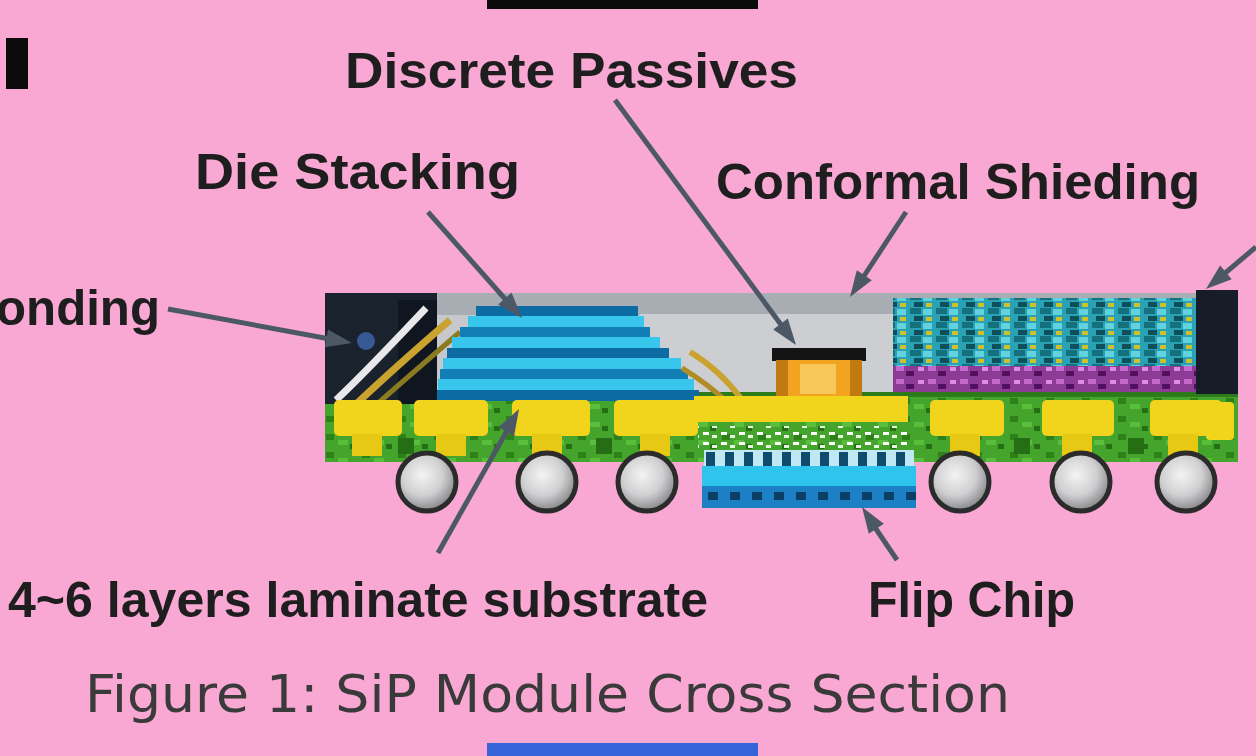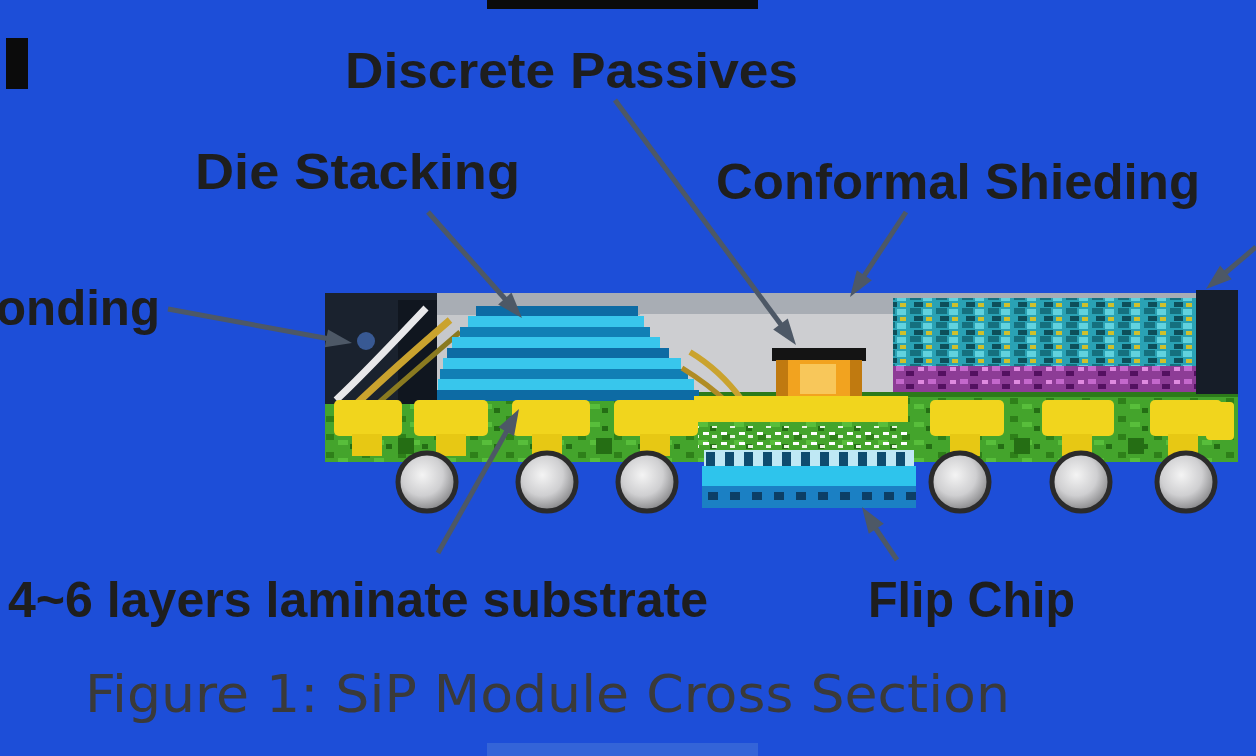--- a/index.html
+++ b/index.html
@@ -1,16 +1,16 @@
 <!DOCTYPE html>
 <html><head>
 <meta charset="utf-8">
 <style>
   html,body{margin:0;padding:0;background:#ffffff;}
-  #stage{position:relative;width:1256px;height:756px;background:#1d4ed8;overflow:hidden;
+  #stage{position:relative;width:1256px;height:756px;background:#f9a8d4;overflow:hidden;
          font-family:"Liberation Sans",sans-serif;}
   svg{display:block;}
   .lbl{font-family:"Liberation Sans",sans-serif;font-weight:700;font-size:50px;fill:#1e1e1e;}
   .cap{font-family:"DejaVu Sans",sans-serif;font-weight:400;font-size:51px;fill:#3a3a3a;}
   .arrowline{stroke:#4d5866;stroke-width:5;fill:none;}
   .arrowhead{fill:#4d5866;stroke:none;}
 </style>
 </head>
 <body>
 

